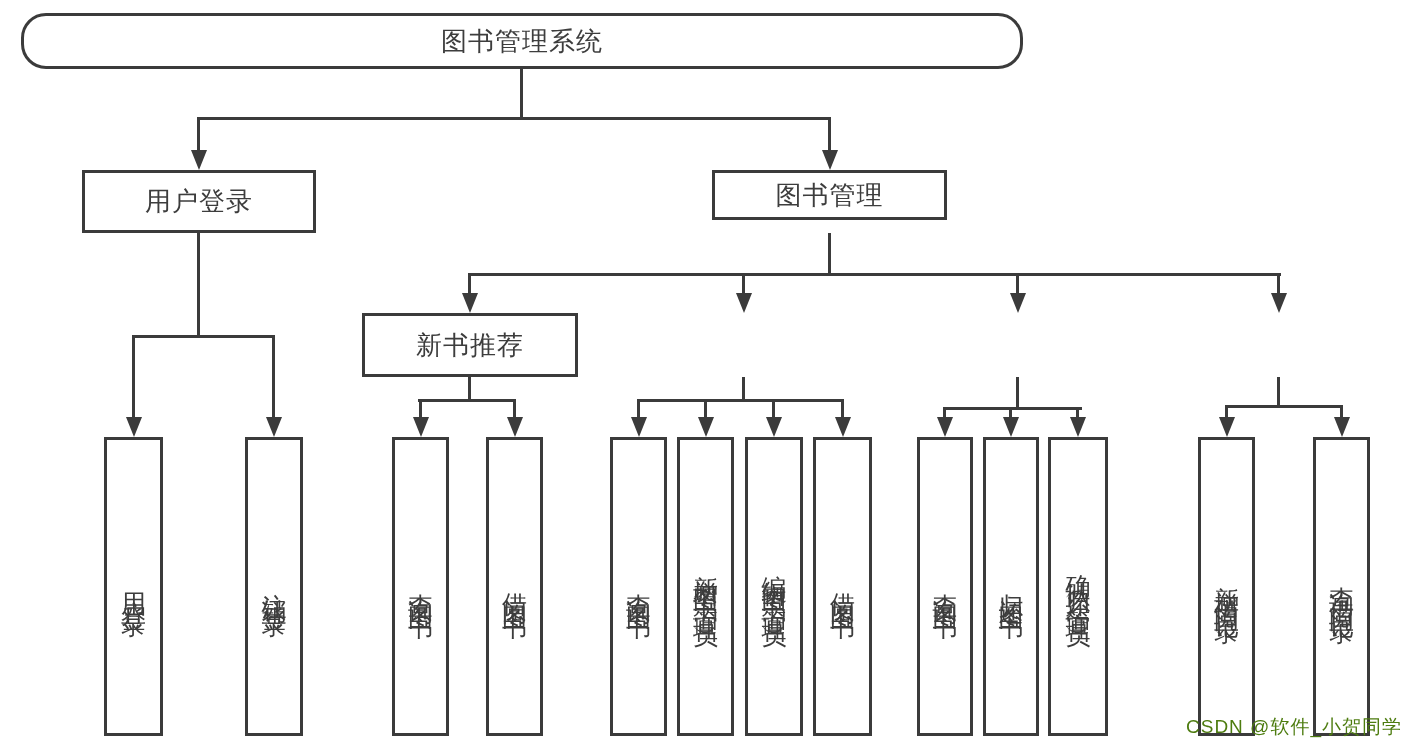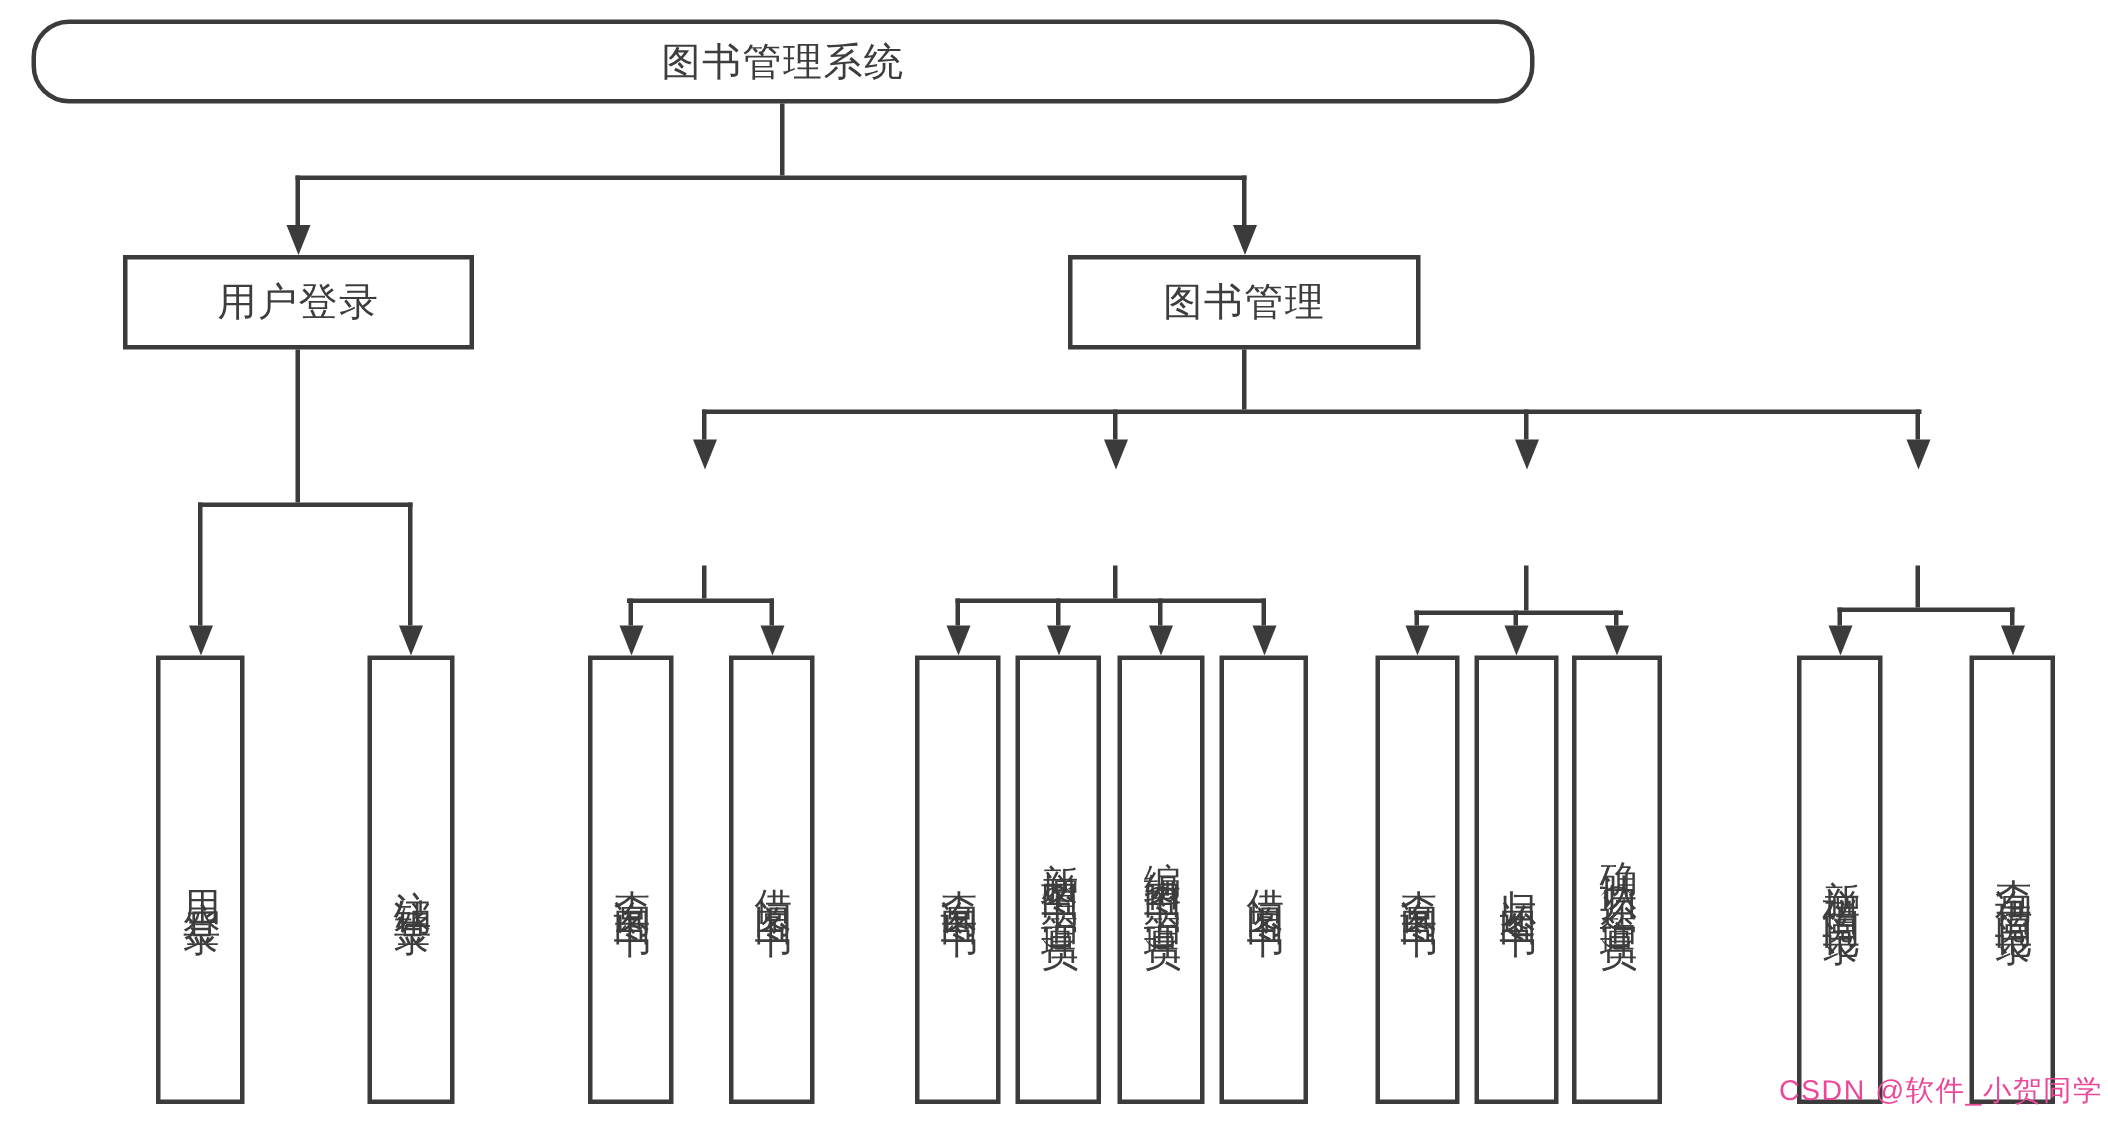--- a/index.html
+++ b/index.html
@@ -54,21 +54,21 @@
     height: 0;
     border-left: 8px solid transparent;
     border-right: 8px solid transparent;
     border-top: 20px solid #3b3b3b;
   }
   .watermark {
     position: absolute;
     left: 1186px;
     top: 714px;
     font-size: 19px;
-    color: #ec4899;
+    color: #4d7c0f;
     white-space: nowrap;
     z-index: 10;
     letter-spacing: 1px;
   }
 </style>
 </head>
 <body>
 
 <div class="canvas">
 
@@ -77,36 +77,39 @@
   </div>
 
   <div class="vline" style="left:520px; top:69px; width:3px; height:48px;"></div>
   <div class="hline" style="left:197px; top:117px; width:634px; height:3px;"></div>
   <div class="arrow" style="left:197px; top:117px; height:33px;"></div>
   <div class="arrow" style="left:828px; top:117px; height:33px;"></div>
 
   <div class="node" style="left:82px; top:170px; width:234px; height:63px;">
     <span class="lbl">用户登录</span>
   </div>
-  <div class="node" style="left:712px; top:170px; width:235px; height:63px;">
+  <div class="node" style="left:712px; top:170px; width:235px; height:50px;">
     <span class="lbl">图书管理</span>
   </div>
 
   <div class="vline" style="left:197px; top:233px; width:3px; height:102px;"></div>
   <div class="hline" style="left:132px; top:335px; width:143px; height:3px;"></div>
   <div class="arrow" style="left:132px; top:335px; height:82px;"></div>
   <div class="arrow" style="left:272px; top:335px; height:82px;"></div>
 
   <div class="vline" style="left:828px; top:233px; width:3px; height:40px;"></div>
   <div class="hline" style="left:468px; top:273px; width:813px; height:3px;"></div>
   <div class="arrow" style="left:468px; top:273px; height:20px;"></div>
   <div class="arrow" style="left:742px; top:273px; height:20px;"></div>
   <div class="arrow" style="left:1016px; top:273px; height:20px;"></div>
   <div class="arrow" style="left:1277px; top:273px; height:20px;"></div>
 
+  <div class="node" style="left:362px; top:313px; width:216px; height:64px;">
+    <span class="lbl">新书推荐</span>
+  </div>
 
   <div class="vline" style="left:468px; top:377px; width:3px; height:22px;"></div>
   <div class="hline" style="left:418px; top:399px; width:98px; height:3px;"></div>
   <div class="arrow" style="left:419px; top:399px; height:18px;"></div>
   <div class="arrow" style="left:513px; top:399px; height:18px;"></div>
 
   <div class="vline" style="left:742px; top:377px; width:3px; height:22px;"></div>
   <div class="hline" style="left:637px; top:399px; width:207px; height:3px;"></div>
   <div class="arrow" style="left:637px; top:399px; height:18px;"></div>
   <div class="arrow" style="left:704px; top:399px; height:18px;"></div>

